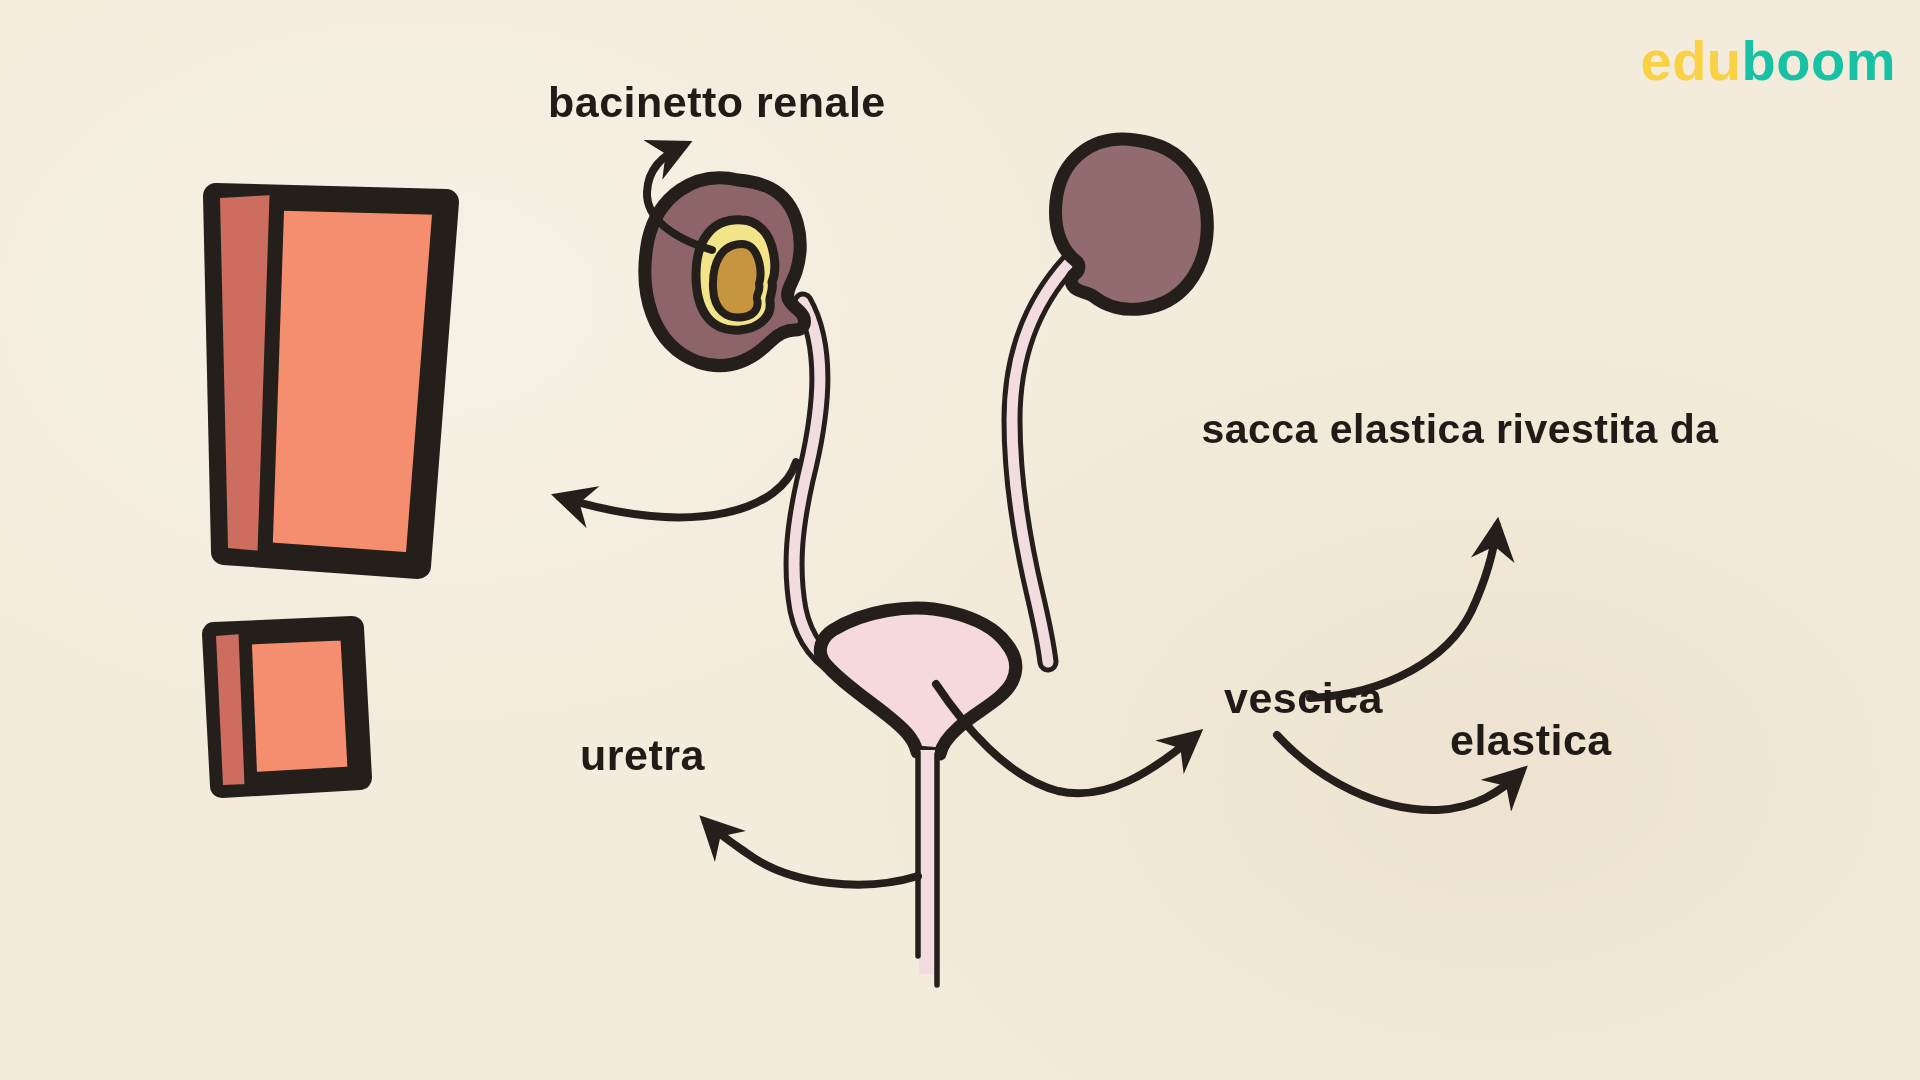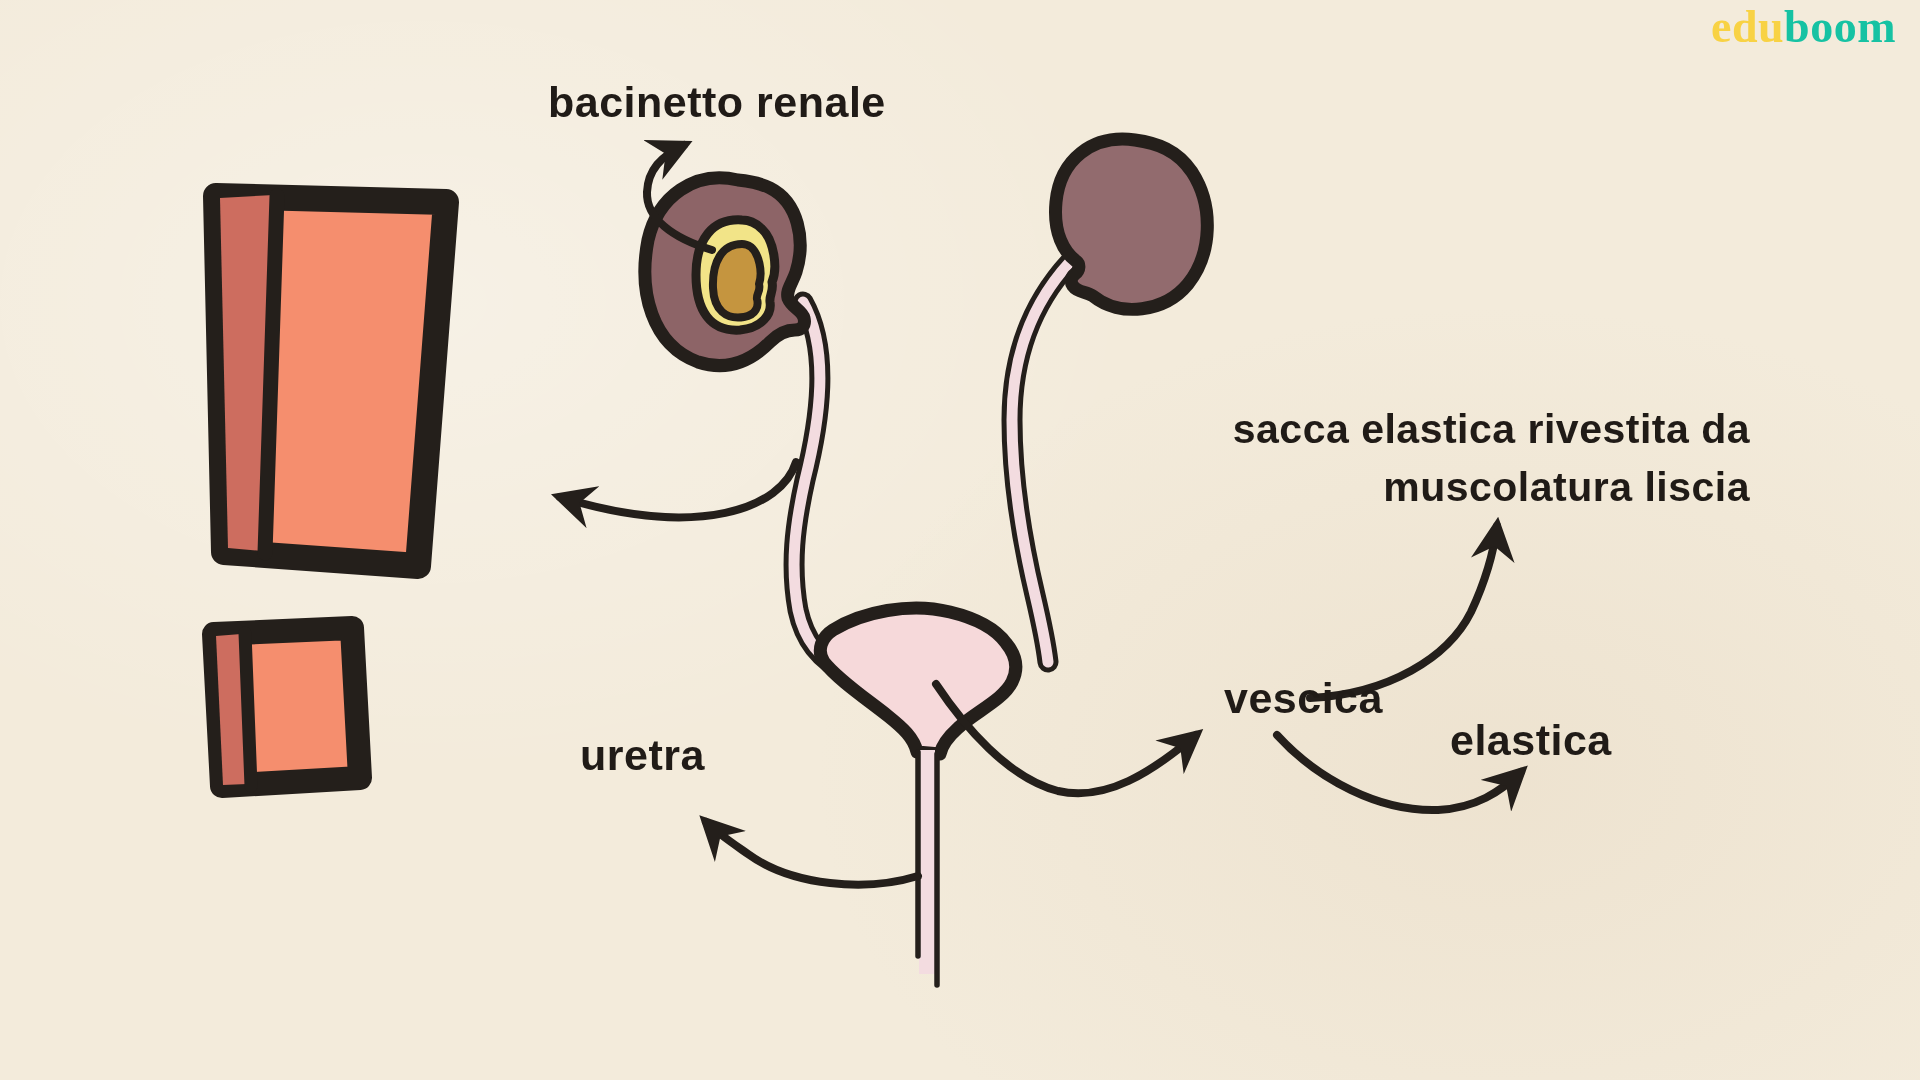--- a/index.html
+++ b/index.html
@@ -13,24 +13,24 @@
       radial-gradient(1200px 800px at 22% 28%, rgba(255,255,255,.30), transparent 60%),
       radial-gradient(1100px 760px at 78% 72%, rgba(223,205,178,.28), transparent 62%),
       #f3ebdb;
   }
   svg.art{position:absolute;left:0;top:0;width:1920px;height:1080px;}
   .ink{stroke:#241f1b;}
   .label{
     position:absolute;color:#201b17;font-weight:700;
     font-size:43px;line-height:1.12;letter-spacing:.5px;white-space:nowrap;
   }
-  .label.multiline{white-space:normal;text-align:right;font-size:41px;line-height:58px;}
+  .label.multiline{white-space:normal;text-align:center;font-size:41px;line-height:58px;}
   .logo{
-    position:absolute;right:24px;top:0;font-size:46px;font-weight:700;
-    letter-spacing:.5px;white-space:nowrap;font-family:Liberation Serif, serif;
+    position:absolute;right:24px;top:28px;font-size:56px;font-weight:700;
+    letter-spacing:.5px;white-space:nowrap;
   }
   .logo .edu{color:#f8d244;}
   .logo .boom{color:#16c2a3;}
 </style>
 </head>
 <body>
 
 <div class="stage">
 
   <svg class="art" viewBox="0 0 1920 1080" fill="none">
@@ -100,20 +100,19 @@
 
 
   <div class="label" style="left:580px;top:731px">uretra</div>
 
   <div class="label" style="left:1224px;top:674px">vescica</div>
 
   <div class="label" style="left:1450px;top:716px">elastica</div>
 
   <div class="label multiline" style="left:1170px;top:400px;width:580px">
     <div>sacca elastica rivestita da</div>
-    <div>muscolatura liscia</div>
   </div>
 
   <div class="logo">
     <span class="edu">edu</span><span class="boom">boom</span>
   </div>
 
 </div>
 
 </body></html>

